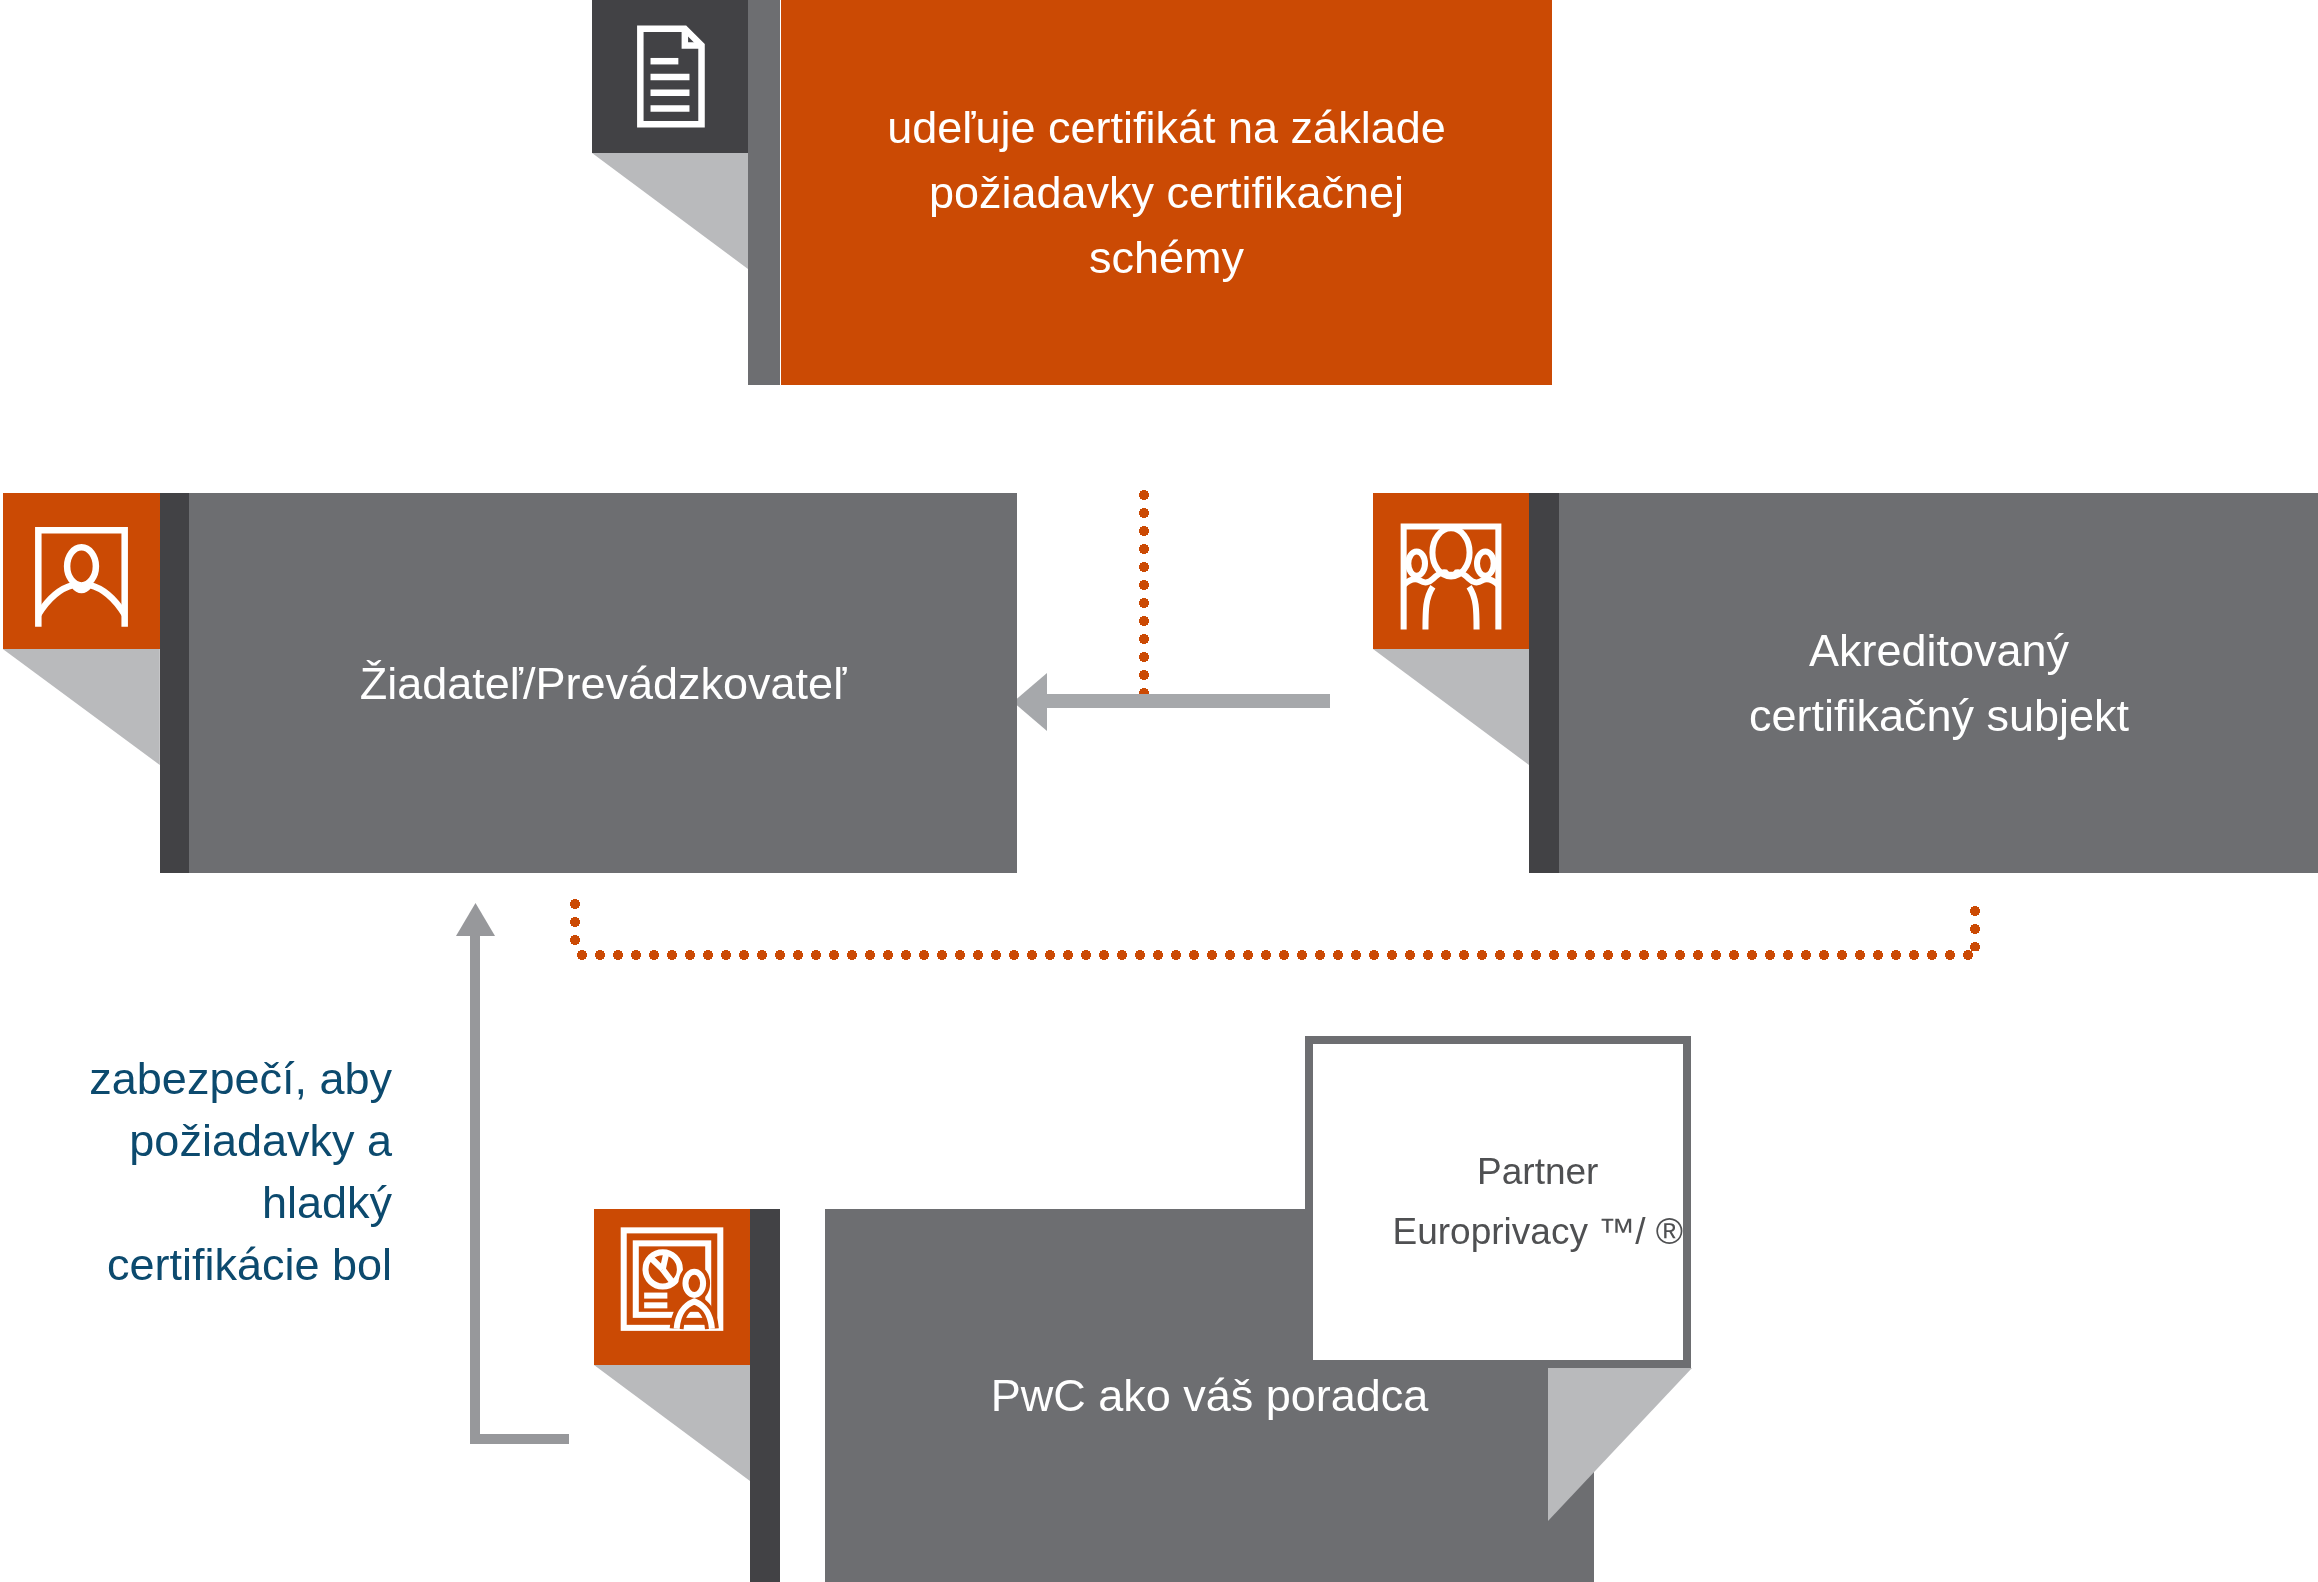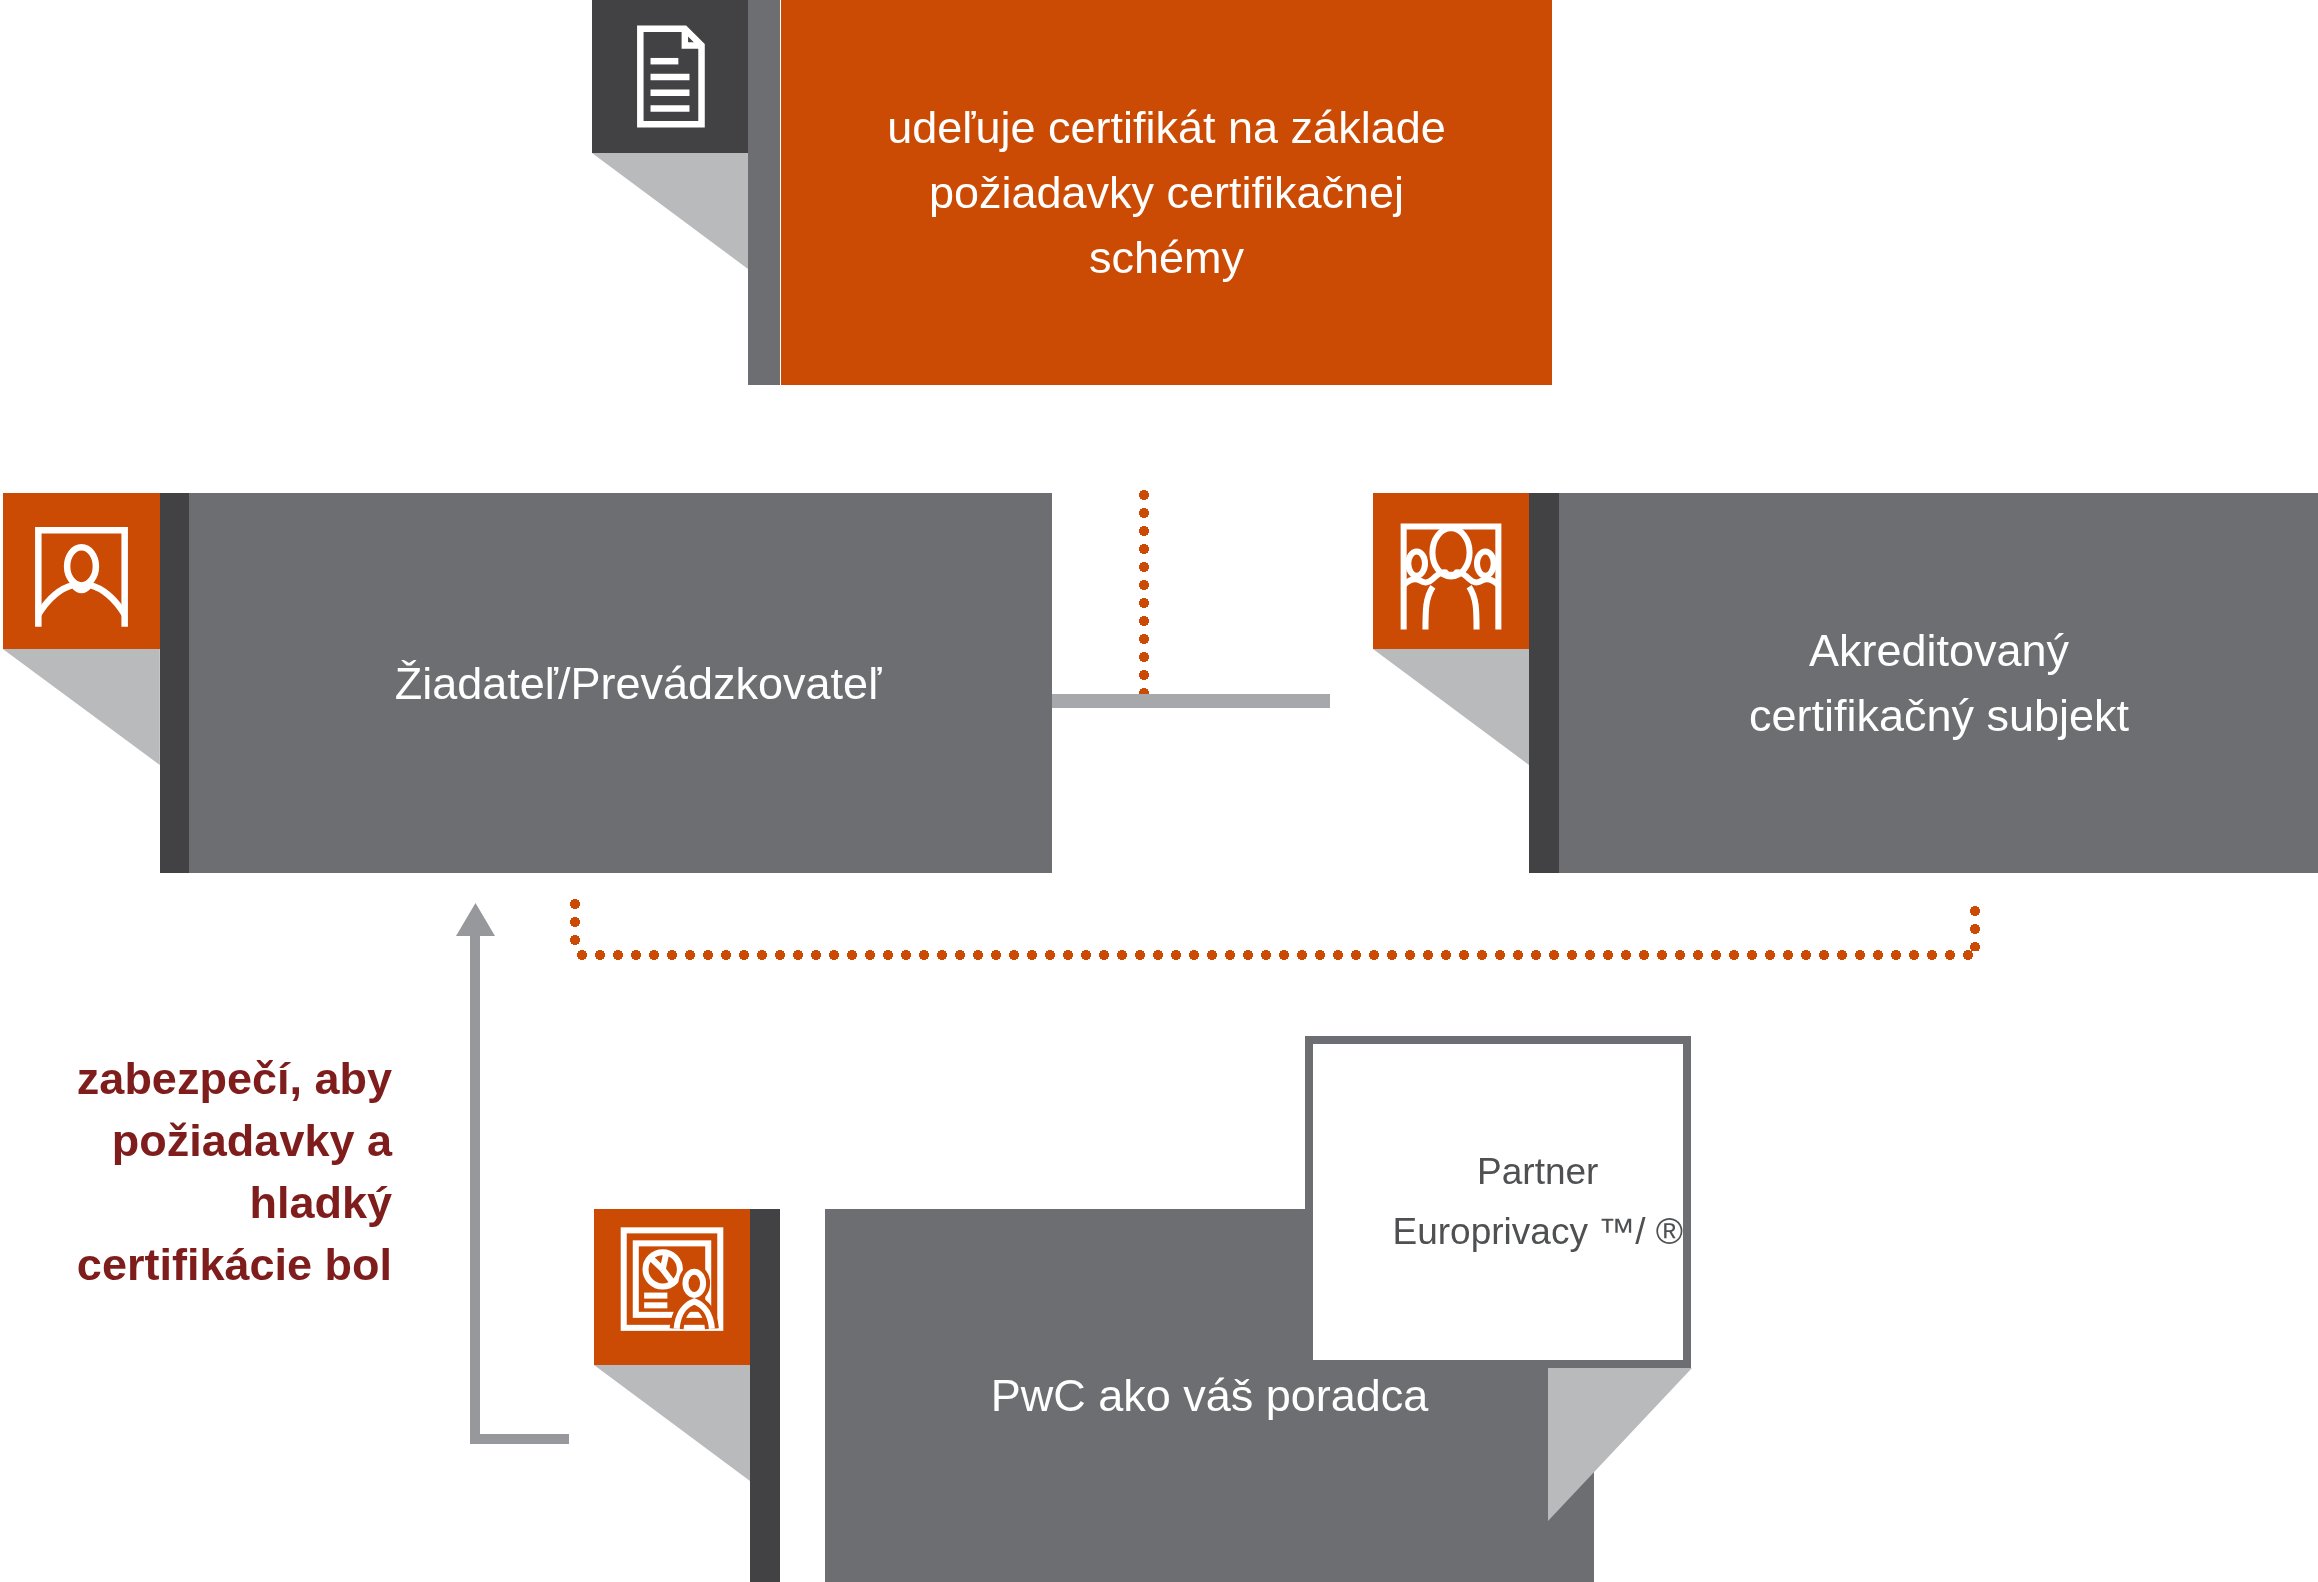--- a/index.html
+++ b/index.html
@@ -25,21 +25,21 @@
   #top-icon{left:592px;top:0;width:156px;height:153px;}
   #top-strip{left:748px;top:0;width:32px;height:385px;}
   #top-fold{left:592px;top:153px;width:156px;height:116px;}
   #top-box{left:781px;top:0;width:771px;height:385px;background:#cb4a04;}
   #top-box .lbl{color:#fff;}
 
   
   #app-icon{left:2.8px;top:493px;width:157px;height:156px;}
   #app-strip{left:160px;top:493px;width:30px;height:380px;}
   #app-fold{left:2.8px;top:649px;width:157px;height:116px;}
-  #app-box{left:189px;top:493px;width:828px;height:380px;padding-left:35px;}
+  #app-box{left:189px;top:493px;width:828px;height:380px;}
 
   
   #cert-icon{left:1373px;top:493px;width:156px;height:156px;}
   #cert-strip{left:1529px;top:493px;width:30px;height:380px;}
   #cert-fold{left:1373px;top:649px;width:156px;height:116px;}
   #cert-box{left:1559px;top:493px;width:760px;height:380px;}
 
   
   #pwc-icon{left:594px;top:1209px;width:156px;height:156px;}
   #pwc-strip{left:750px;top:1209px;width:30px;height:373px;}
@@ -51,21 +51,21 @@
   #partner-box{
     left:1305px;top:1036px;width:386px;height:332px;
     background:#ffffff;border:8.4px solid #6d6e71;box-sizing:border-box;
     display:flex;align-items:center;justify-content:flex-end;text-align:center;
   }
   #partner-box .plbl{color:#4f5052;font-weight:400;font-size:37px;line-height:60px;}
 
   
   #side-note{
     left:0;top:1048px;width:392px;
-    text-align:right;color:#7f1d1d;font-weight:700;
+    text-align:right;color:#0c4a6e;font-weight:400;
     font-size:45px;line-height:62px;
   }
 
   
   .arrow-piece{background:#a6a8ab;}
   #h-arrow-shaft{left:1047px;top:694px;width:283px;height:14.4px;}
   #h-arrow-head{left:1013px;top:673px;width:34px;height:58px;clip-path:polygon(0 50%,100% 0,100% 100%);}
   .uparrow-piece{background:#97989b;}
   #up-arrow-head{left:456px;top:903px;width:39px;height:33px;clip-path:polygon(50% 0,100% 100%,0 100%);}
   #up-arrow-shaft{left:470px;top:935px;width:10.2px;height:509px;}

